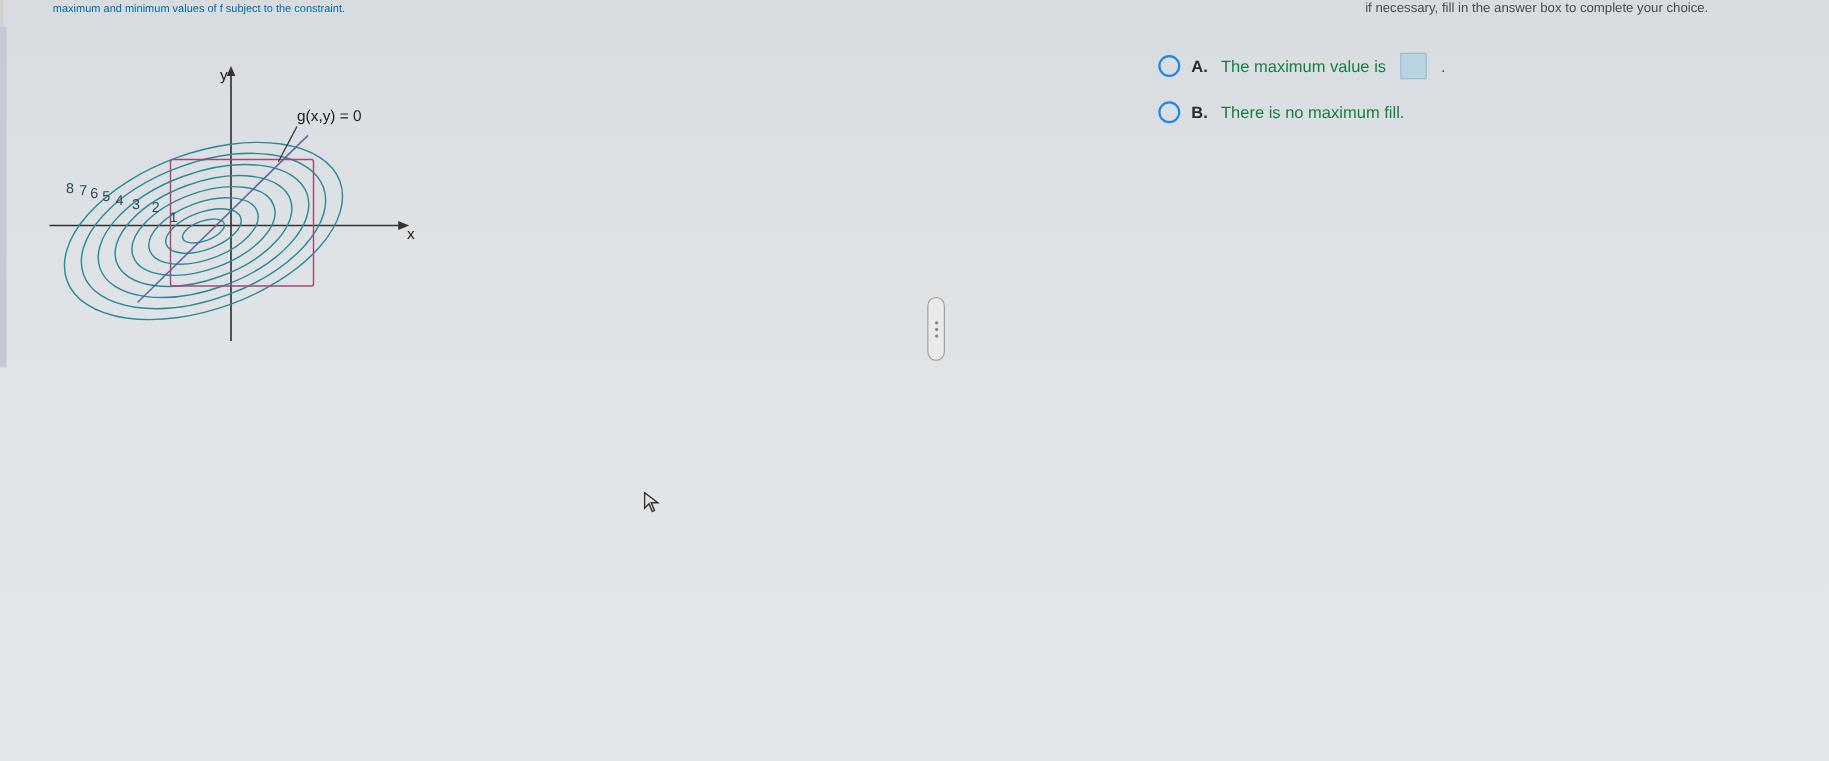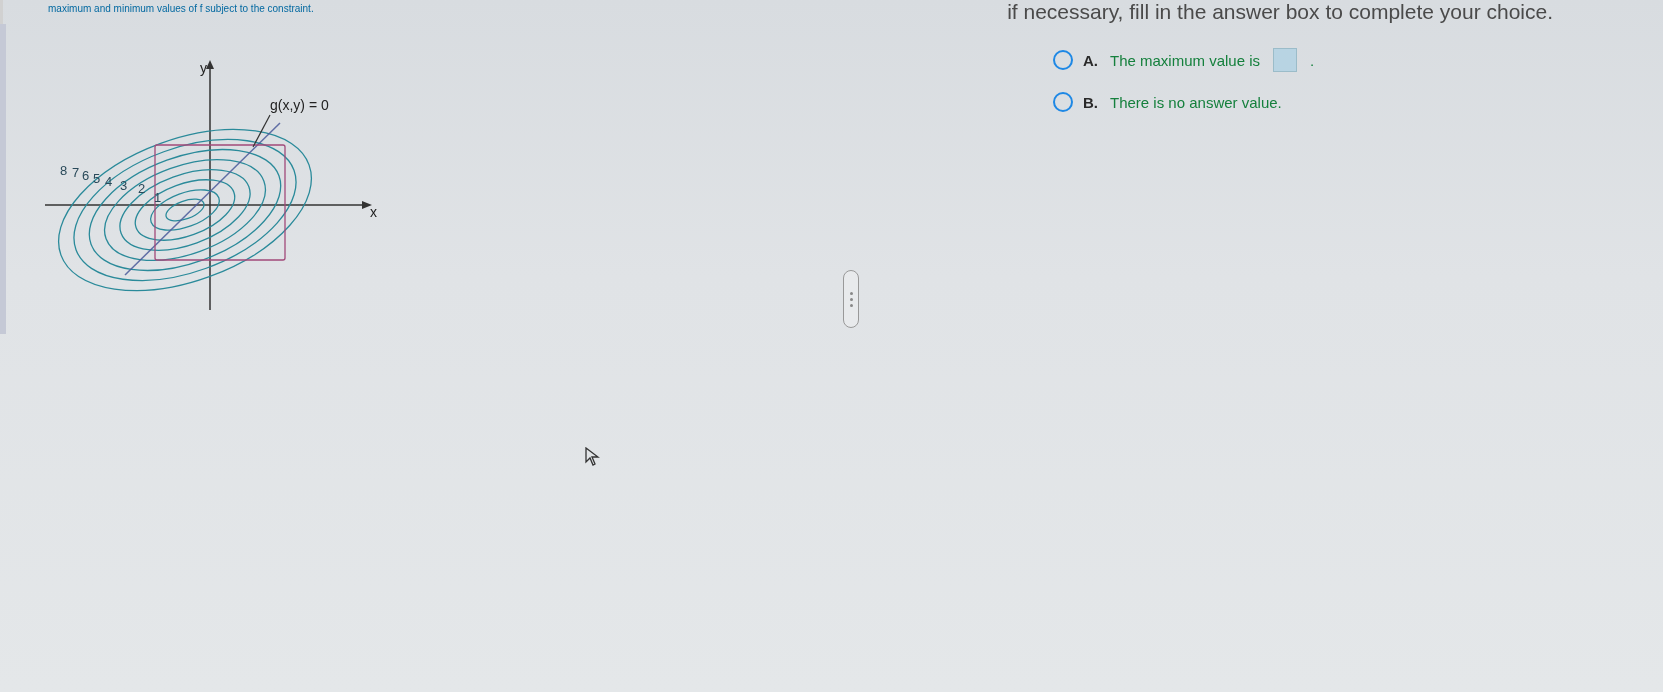--- a/index.html
+++ b/index.html
@@ -35,21 +35,21 @@
       top: 3px;
       left: 48px;
       color: #0369a1;
       font-size: 10px;
     }
     .instruction-text {
       position: absolute;
       top: 0px;
       right: 110px;
       color: #4a4a4a;
-      font-size: 21px;
+      font-size: 12px;
     }
     .graph-container {
       position: absolute;
       top: 55px;
       left: 30px;
       width: 360px;
       height: 310px;
     }
     .graph-container svg {
       width: 100%;
@@ -174,21 +174,21 @@
   <div class="option-row">
     <span class="radio"></span>
     <span class="opt-letter">A.</span>
     <span class="opt-text">The maximum value is</span>
     <span class="answer-box"></span>
     <span class="opt-text">.</span>
   </div>
   <div class="option-row">
     <span class="radio"></span>
     <span class="opt-letter">B.</span>
-    <span class="opt-text">There is no answer value.</span>
+    <span class="opt-text">There is no maximum fill.</span>
   </div>
 </div>
 
 <div class="divider-handle">
   <div class="dot"></div>
   <div class="dot"></div>
   <div class="dot"></div>
 </div>
 
 <div class="cursor-icon">

